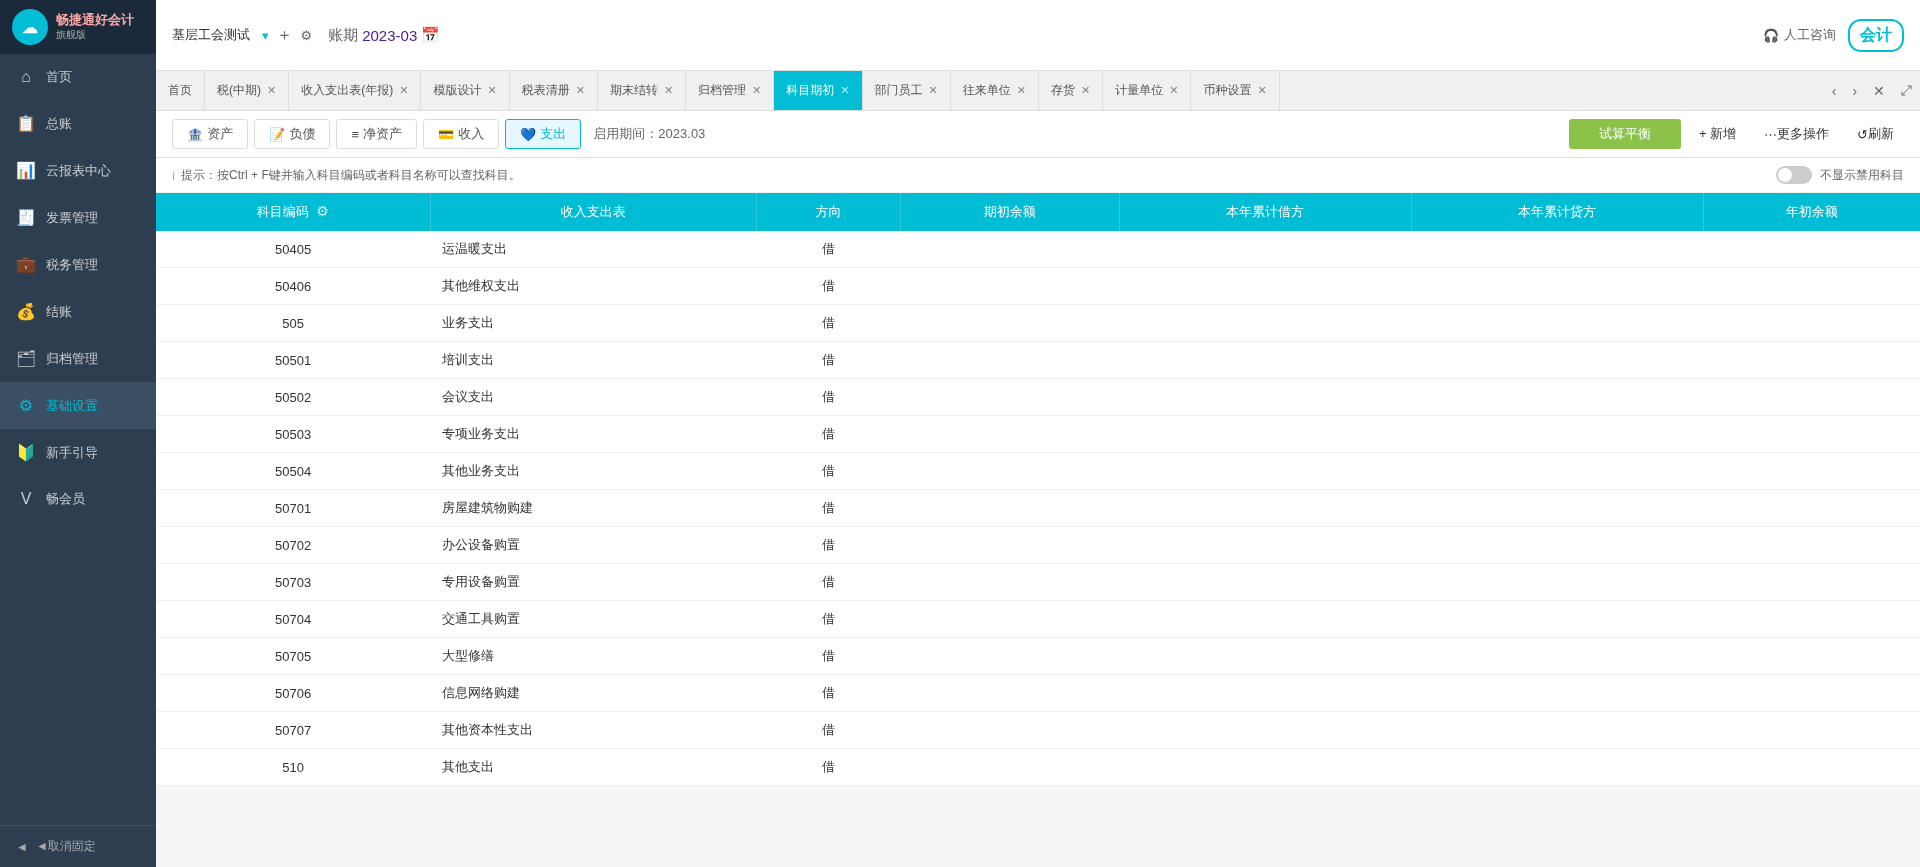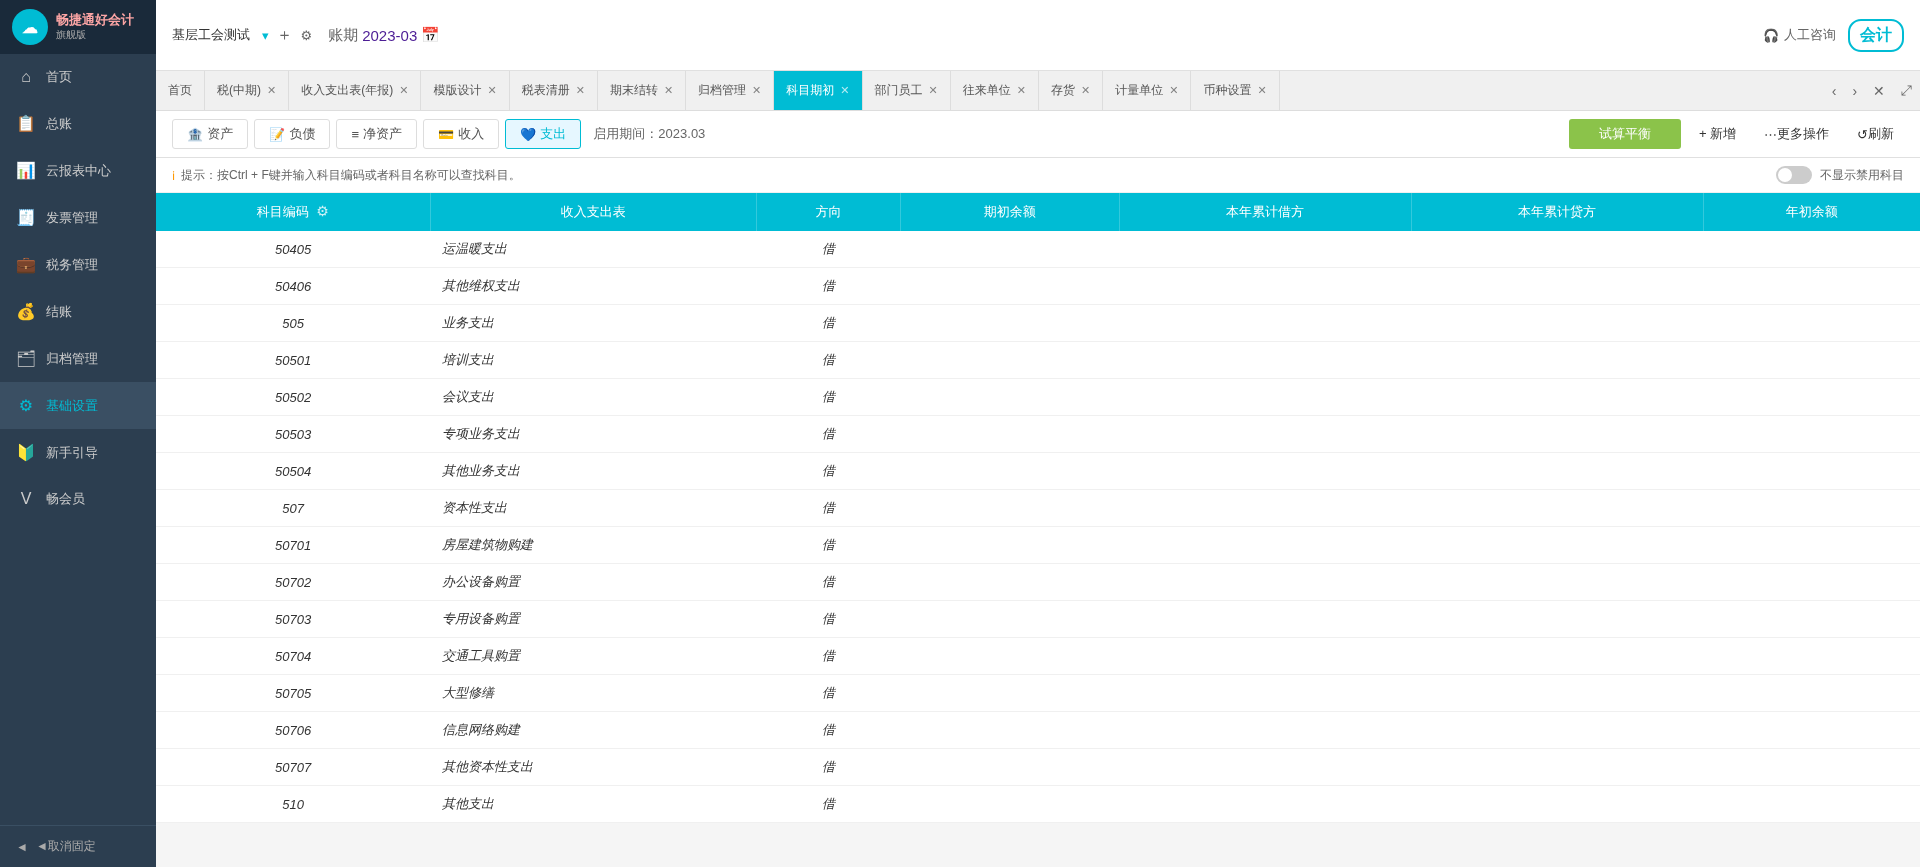--- a/index.html
+++ b/index.html
@@ -227,21 +227,21 @@
       color: white;
     }
     thead th {
       padding: 10px 12px;
       font-size: 13px;
       font-weight: normal;
       text-align: center;
       border-right: 1px solid rgba(255,255,255,0.2);
     }
     thead th:last-child { border-right: none; }
-    tbody tr { border-bottom: 1px solid #f0f0f0; font-style: italic; }
+    tbody tr { border-bottom: 1px solid #f0f0f0; }
     tbody td {
       padding: 9px 12px;
       font-size: 13px;
       color: #333;
       text-align: center;
     }
     .code-cell { color: #333; }
     .name-cell { text-align: left; }
     .dir-cell { color: #333; }
     .gear-icon { font-size: 14px; margin-left: 4px; color: rgba(255,255,255,0.8); }
@@ -516,29 +516,20 @@
             <tr>
     <td class="code-cell">50504</td>
     <td class="name-cell">其他业务支出</td>
     <td class="dir-cell">借</td>
     <td></td>
     <td></td>
     <td></td>
     <td></td>
   </tr>
             <tr>
-    <td class="code-cell">507</td>
-    <td class="name-cell">资本性支出</td>
-    <td class="dir-cell">借</td>
-    <td></td>
-    <td></td>
-    <td></td>
-    <td></td>
-  </tr>
-            <tr>
     <td class="code-cell">50701</td>
     <td class="name-cell">房屋建筑物购建</td>
     <td class="dir-cell">借</td>
     <td></td>
     <td></td>
     <td></td>
     <td></td>
   </tr>
             <tr>
     <td class="code-cell">50702</td>

